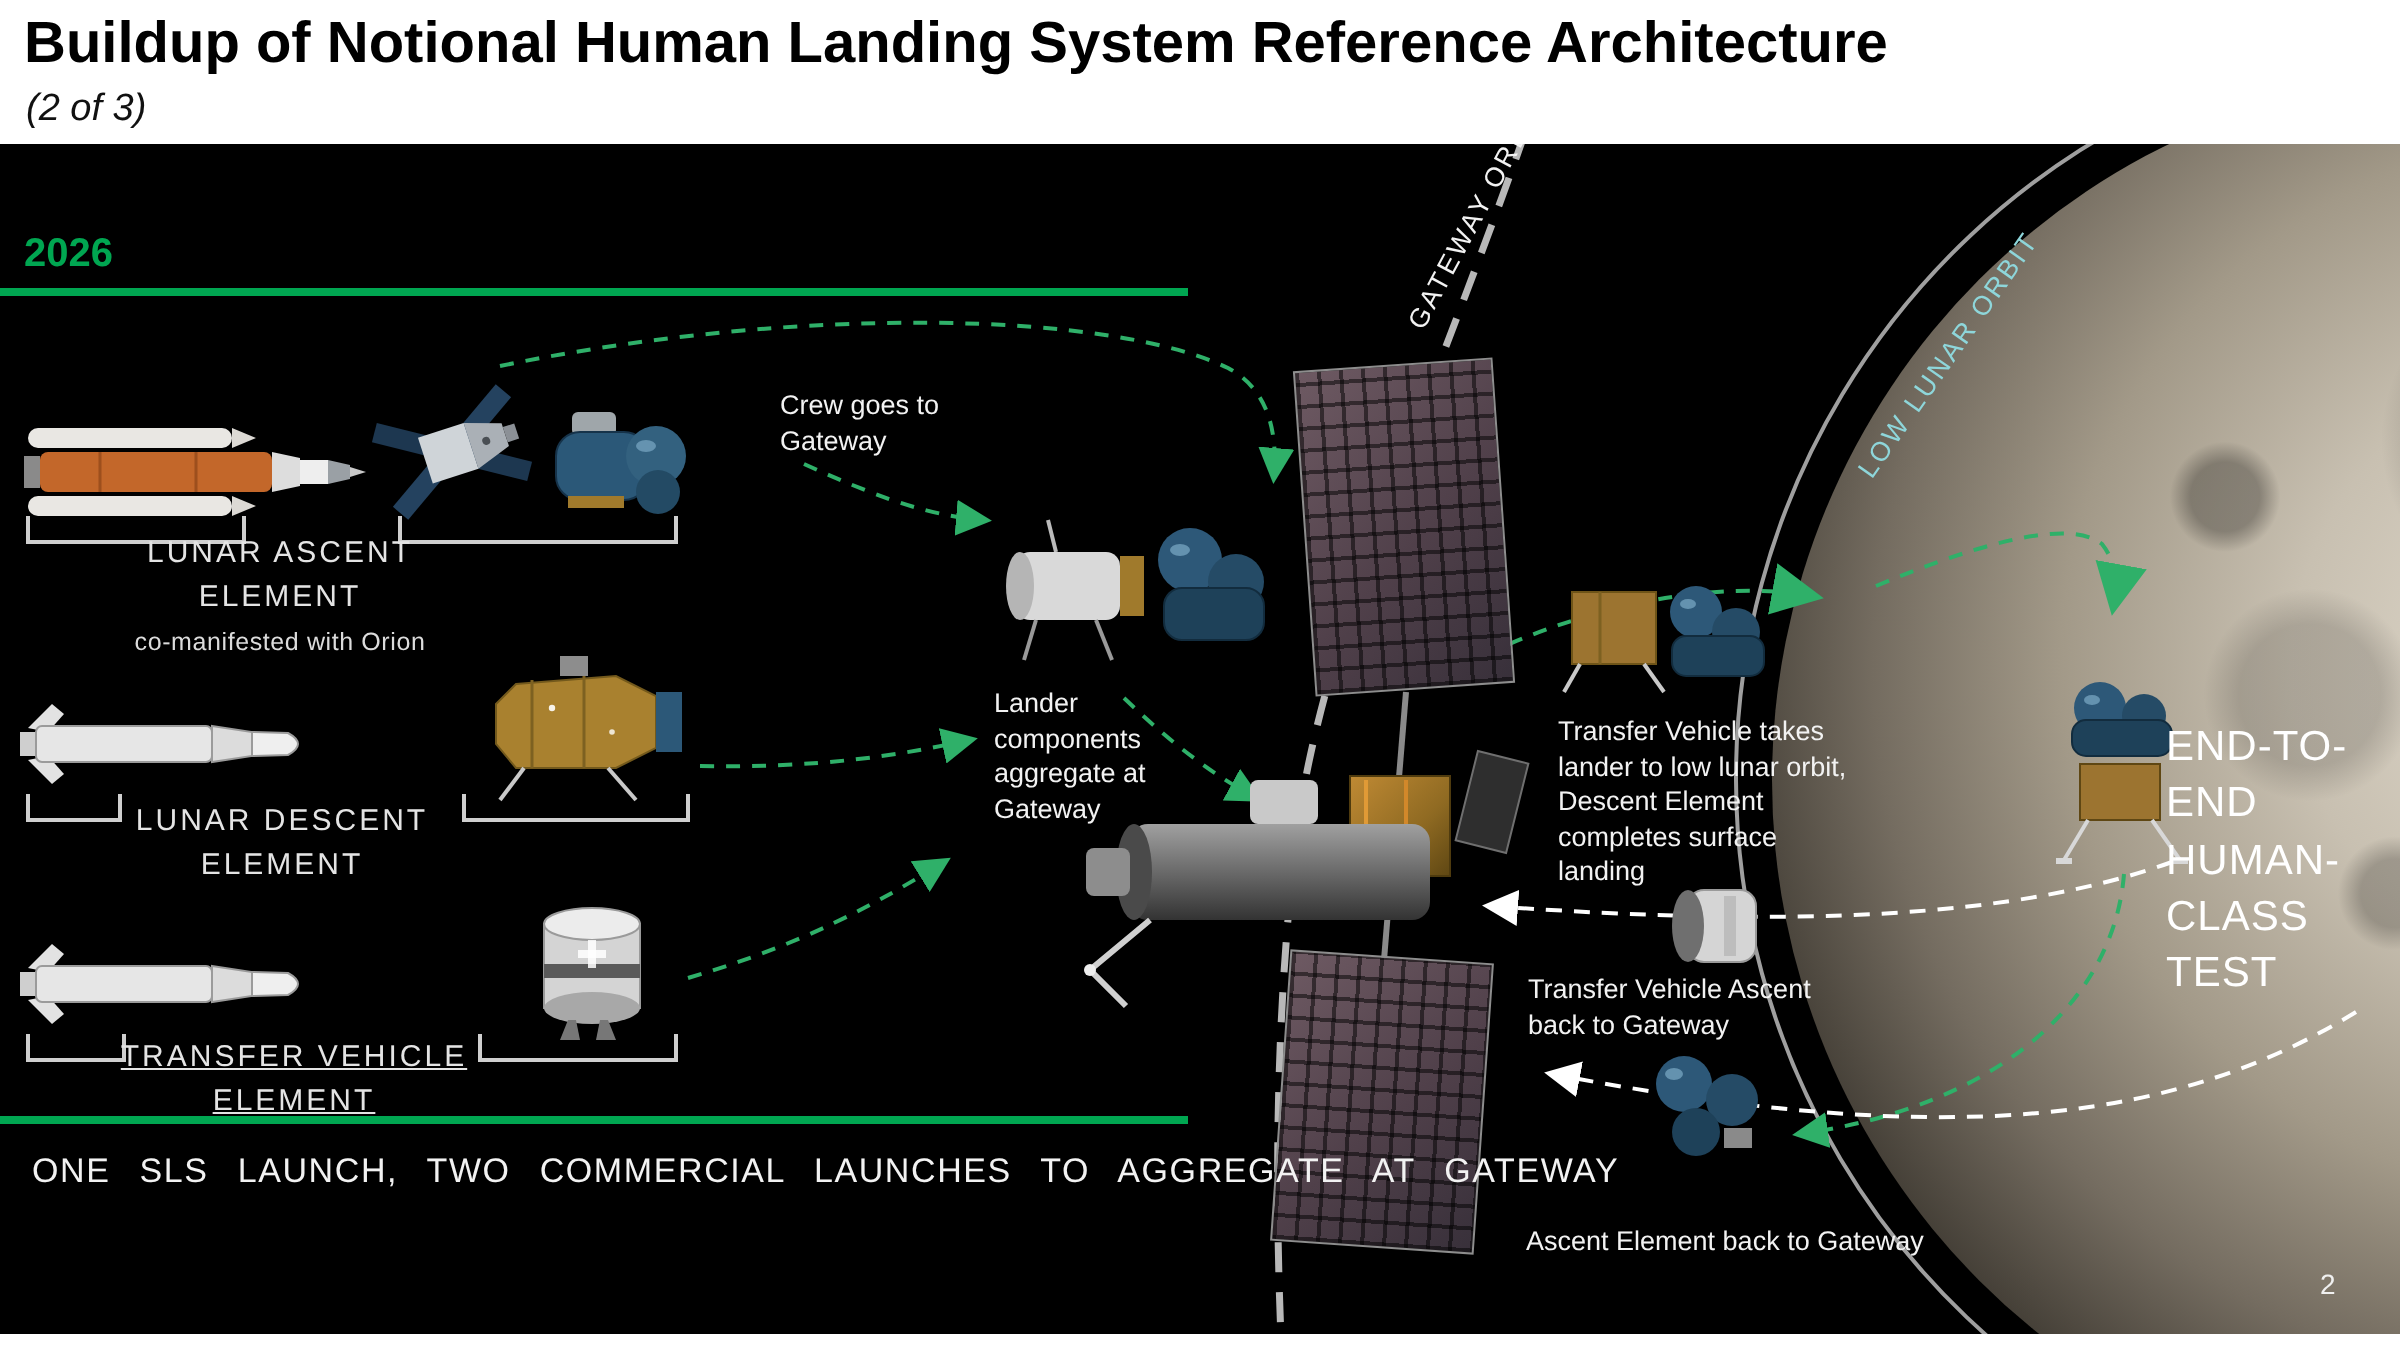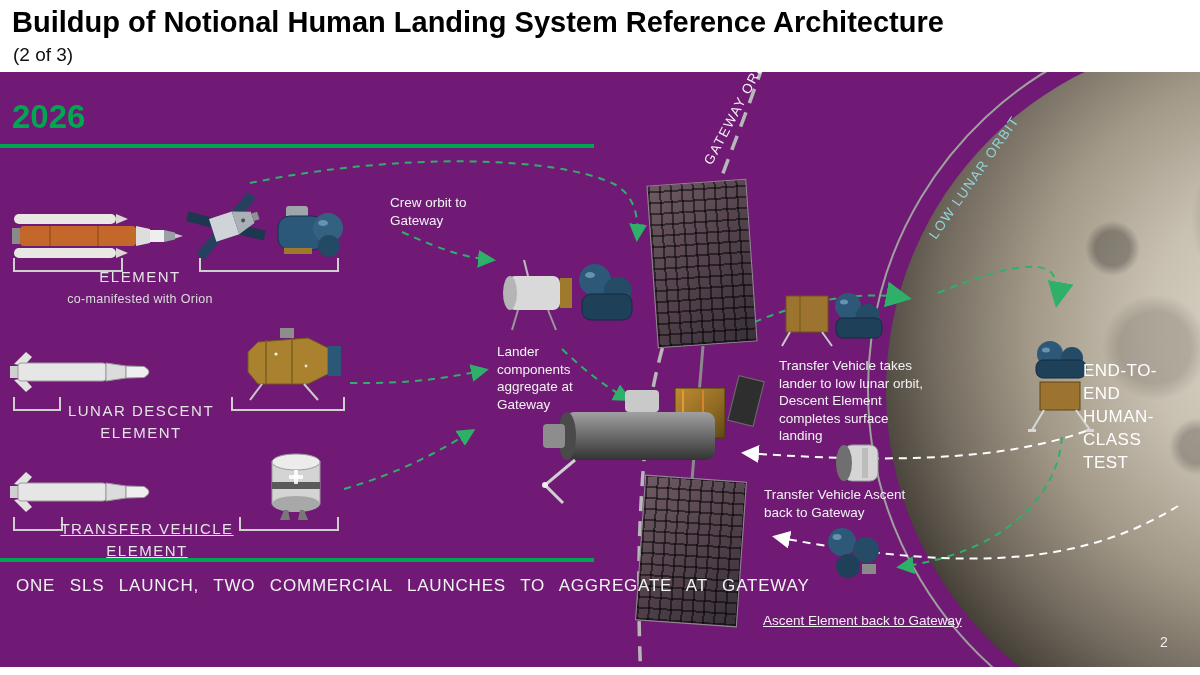--- a/index.html
+++ b/index.html
@@ -1,29 +1,29 @@
 <!DOCTYPE html>
 <html><head>
 <meta charset="utf-8">
 <style>
   * { margin:0; padding:0; box-sizing:border-box; }
   html,body { background:#1a1a1a; }
   .stage {
-    position:relative; width:1200px; height:675px; background:#701a75;
+    position:relative; width:1200px; height:675px; background:#000000;
     overflow:hidden; font-family:"Liberation Sans", sans-serif;
   }
   .abs { position:absolute; }
 
   
   .header { left:0; top:0; width:1200px; height:72px; background:#ffffff; z-index:7; }
   .title { left:12px; top:6px; font-size:29px; font-weight:bold; color:#000; white-space:nowrap; }
-  .subtitle { left:13px; top:44px; font-size:19px; color:#111; }
-
-  
-  .year { left:12px; top:98px; font-size:33px; font-weight:bold; color:#00a651; z-index:4; }
+  .subtitle { left:13px; top:44px; font-size:19px; color:#111;font-style:italic; }
+
+  
+  .year { left:12px; top:116px; font-size:20px; font-weight:bold; color:#00a651; z-index:4; }
   .green-line { height:4px; background:#00a651; z-index:4; }
 
   
   .moon {
     left:886px; top:36px; width:708px; height:708px; border-radius:50%; z-index:1;
     background:
       radial-gradient(circle at 32% 30%, rgba(0,0,0,0.28) 0 2.5%, transparent 4%),
       radial-gradient(circle at 44% 58%, rgba(0,0,0,0.22) 0 3%, transparent 5%),
       radial-gradient(circle at 55% 26%, rgba(0,0,0,0.18) 0 9%, transparent 13%),
       radial-gradient(circle at 38% 44%, rgba(0,0,0,0.15) 0 6%, transparent 9%),
@@ -37,21 +37,21 @@
       repeating-linear-gradient(90deg, rgba(0,0,0,0.5) 0 2px, transparent 2px 11px),
       repeating-linear-gradient(0deg, rgba(0,0,0,0.5) 0 2px, transparent 2px 11px),
       linear-gradient(135deg, #6e5a63 0%, #50404a 55%, #38303a 100%);
   }
 
   .gfx { z-index:3; }
   svg.overlay { left:0; top:0; width:1200px; height:675px; z-index:2; }
 
   
   .note { color:#f2f2f2; font-size:13.5px; line-height:1.3; z-index:6; }
-  .end-note { color:#ffffff; font-size:17px; line-height:1.35; letter-spacing:0.5px; z-index:6; }
+  .end-note { color:#ffffff; font-size:21px; line-height:1.35; letter-spacing:0.5px; z-index:6; }
   .orbit-label { font-size:13.5px; letter-spacing:1.4px; white-space:nowrap; transform-origin:0 0; z-index:6; }
   .orbit-label.gw { color:#f2f2f2; transform:rotate(-62deg); }
   .orbit-label.llo { color:#8ed6da; transform:rotate(-55deg); }
 
   .group-label { text-align:center; color:#e4e4e4; font-size:15px; letter-spacing:1.5px; line-height:1.45; z-index:4; }
   .group-note { font-size:12.5px; letter-spacing:0.3px; color:#dcdcdc; margin-top:2px; }
 
   .footer-note { color:#f2f2f2; font-size:17px; letter-spacing:0.8px; word-spacing:9px; z-index:4; white-space:nowrap; }
   .page-num { color:#f0f0f0; font-size:14px; z-index:6; }
   .bottom-strip { left:0; top:667px; width:1200px; height:8px; background:#fff; z-index:7; }
@@ -262,42 +262,43 @@
 
   <svg class="abs gfx" style="left:816px;top:520px;" width="76" height="66" viewBox="0 0 76 66">
     <circle cx="26" cy="22" r="14" fill="#2d5878"></circle>
       <ellipse cx="21" cy="17" rx="4.5" ry="3" fill="#6e9cb8" opacity="0.85"></ellipse>
     <circle cx="50" cy="30" r="13" fill="#254b66"></circle>
     <circle cx="32" cy="46" r="12" fill="#1e4159"></circle>
     <rect x="46" y="44" width="14" height="10" fill="#8a8a8a"></rect>
   </svg>
 
   <div class="abs group-label" style="left:55px;top:266px;width:170px;">
+    <div>LUNAR  ASCENT</div>
     <div>ELEMENT</div>
     <div class="group-note">co-manifested with Orion</div>
   </div>
 
   <div class="abs group-label" style="left:55px;top:400px;width:172px;">
     <div>LUNAR  DESCENT</div>
     <div>ELEMENT</div>
   </div>
 
   <div class="abs group-label" style="left:58px;top:518px;width:178px;text-decoration:underline;">
     <div>TRANSFER VEHICLE</div>
     <div>ELEMENT</div>
   </div>
 
   <div class="abs footer-note" style="left:16px;top:576px;">ONE SLS LAUNCH, TWO COMMERCIAL LAUNCHES TO AGGREGATE AT GATEWAY</div>
 
   <div class="abs orbit-label gw" style="left:701px;top:160px;">GATEWAY ORBIT</div>
   <div class="abs orbit-label llo" style="left:926px;top:233px;">LOW LUNAR ORBIT</div>
 
-  <div class="abs note" style="left:390px;top:194px;width:112px;">Crew orbit to Gateway</div>
+  <div class="abs note" style="left:390px;top:194px;width:112px;">Crew goes to Gateway</div>
   <div class="abs note" style="left:779px;top:357px;width:152px;">Transfer Vehicle takes lander to low lunar orbit, Descent Element completes surface landing</div>
   <div class="abs note" style="left:497px;top:343px;width:106px;">Lander components aggregate at Gateway</div>
   <div class="abs end-note" style="left:1083px;top:360px;width:92px;">END-TO-END HUMAN-CLASS TEST</div>
   <div class="abs note" style="left:764px;top:486px;width:168px;">Transfer Vehicle Ascent back to Gateway</div>
-  <div class="abs note" style="left:763px;top:612px;width:250px;text-decoration:underline;">Ascent Element back to Gateway</div>
+  <div class="abs note" style="left:763px;top:612px;width:250px;">Ascent Element back to Gateway</div>
 
   <div class="abs page-num" style="left:1160px;top:634px;">2</div>
   <div class="abs bottom-strip"></div>
 
 </div>
 
 </body></html>

